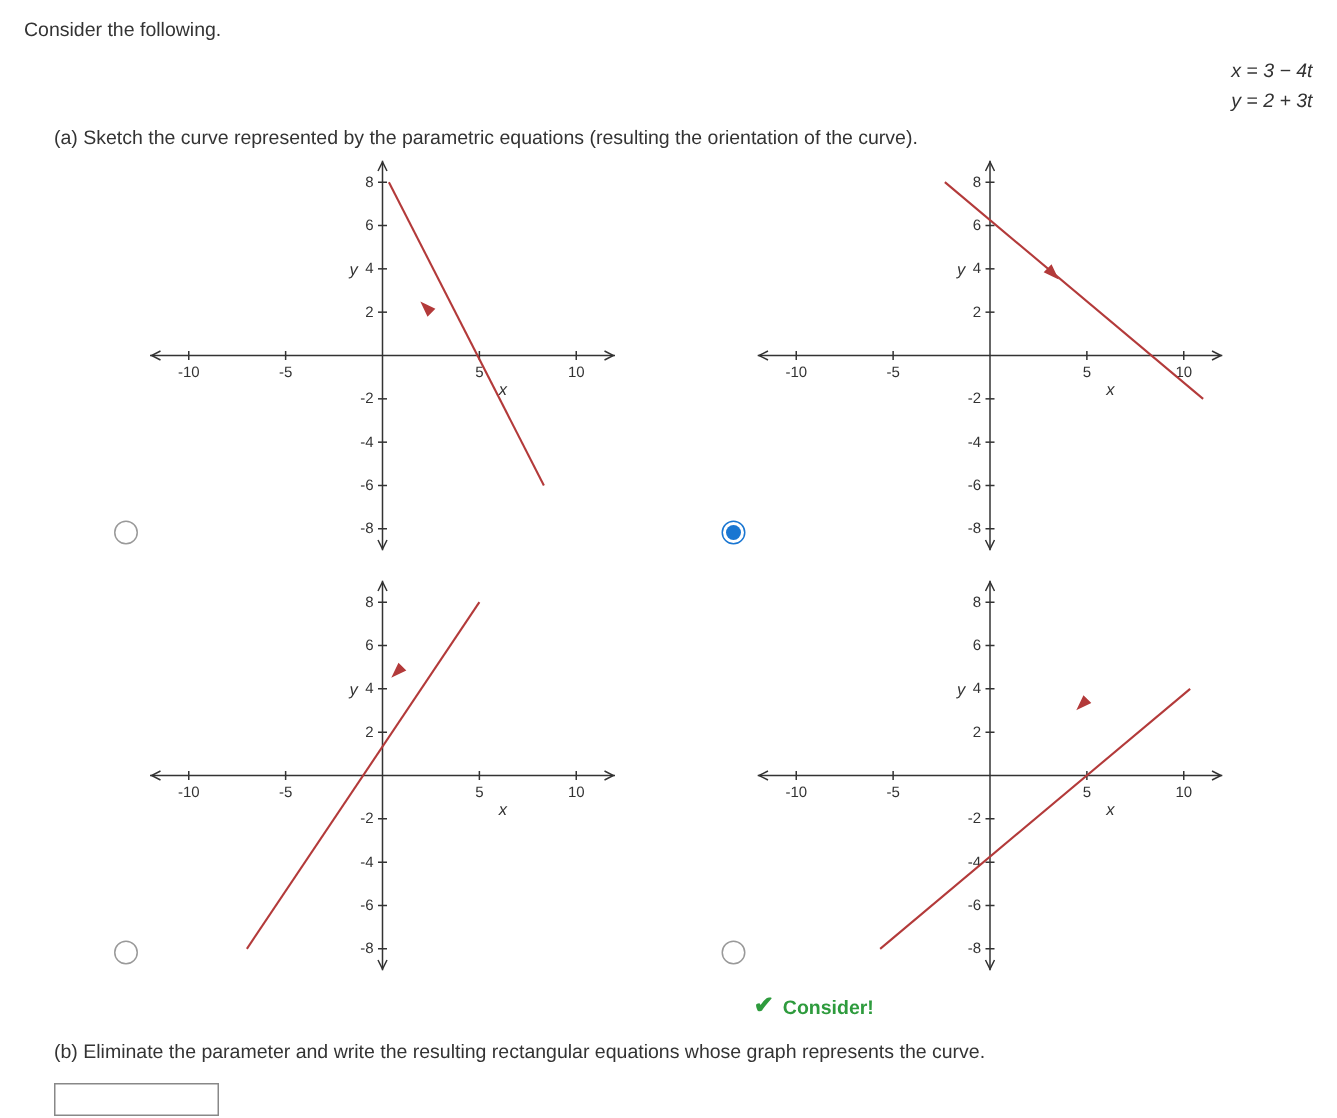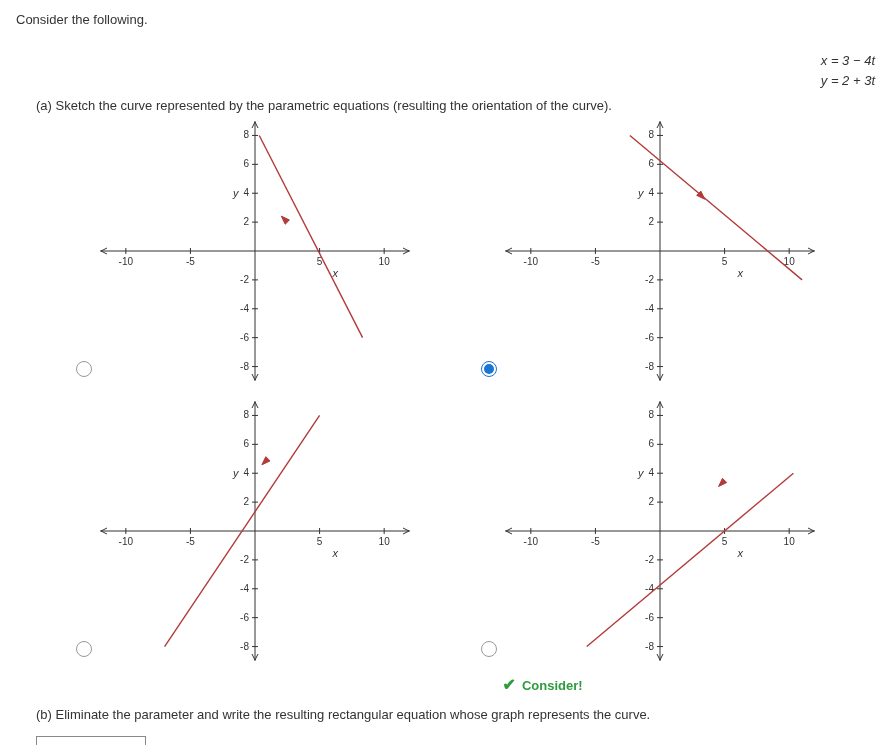--- a/index.html
+++ b/index.html
@@ -5,21 +5,21 @@
   body {
     font-family: Arial, Helvetica, sans-serif;
     font-size: 13px;
     color: #333;
     margin: 0;
     padding: 12px 16px;
     background: #fff;
     width: 891px;
     box-sizing: border-box;
   }
-  .prompt { margin-bottom: 24px; }
+  .prompt { margin-bottom: 10px; }
   .equations {
     margin-left: 40px;
     font-style: italic;
     line-height: 1.5;
     text-align: right;
   }
   .part { margin: 8px 0 8px 20px; }
   .grid2x2 {
     display: grid;
     grid-template-columns: 1fr 1fr;
@@ -270,17 +270,17 @@
         </div>
     </div>
     <div class="feedback" style="margin-left:22px;">
       <span class="check">✔</span>
       <span>Consider!</span>
     </div>
   </div>
 
 </div>
 
-<div class="part" style="margin-top:14px;">(b) Eliminate the parameter and write the resulting rectangular equation whose graph represents the curve.</div>
+<div class="part" style="margin-top:14px;">(b) Eliminate the parameter and write the resulting rectangular equations whose graph represents the curve.</div>
 <input class="answer-box" type="text" value="" style="">
 
 
 
 
 </body></html>

